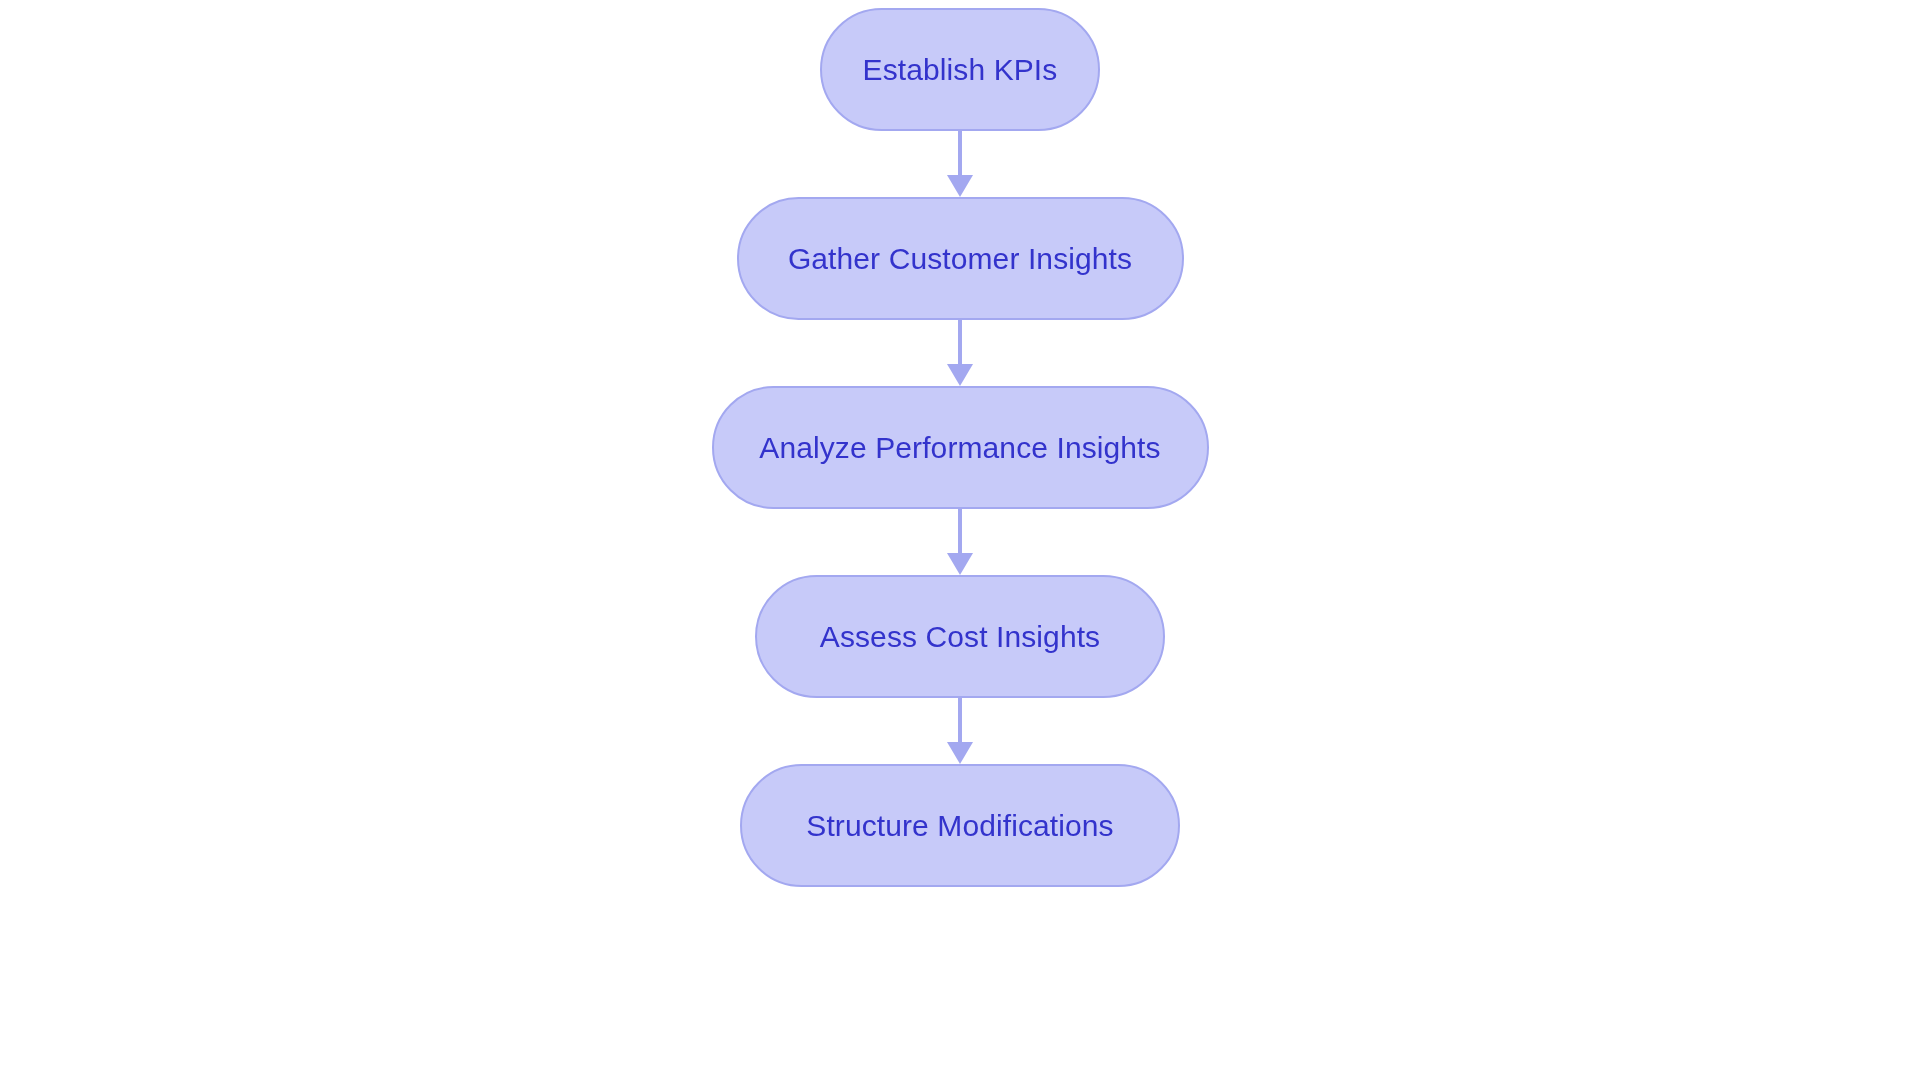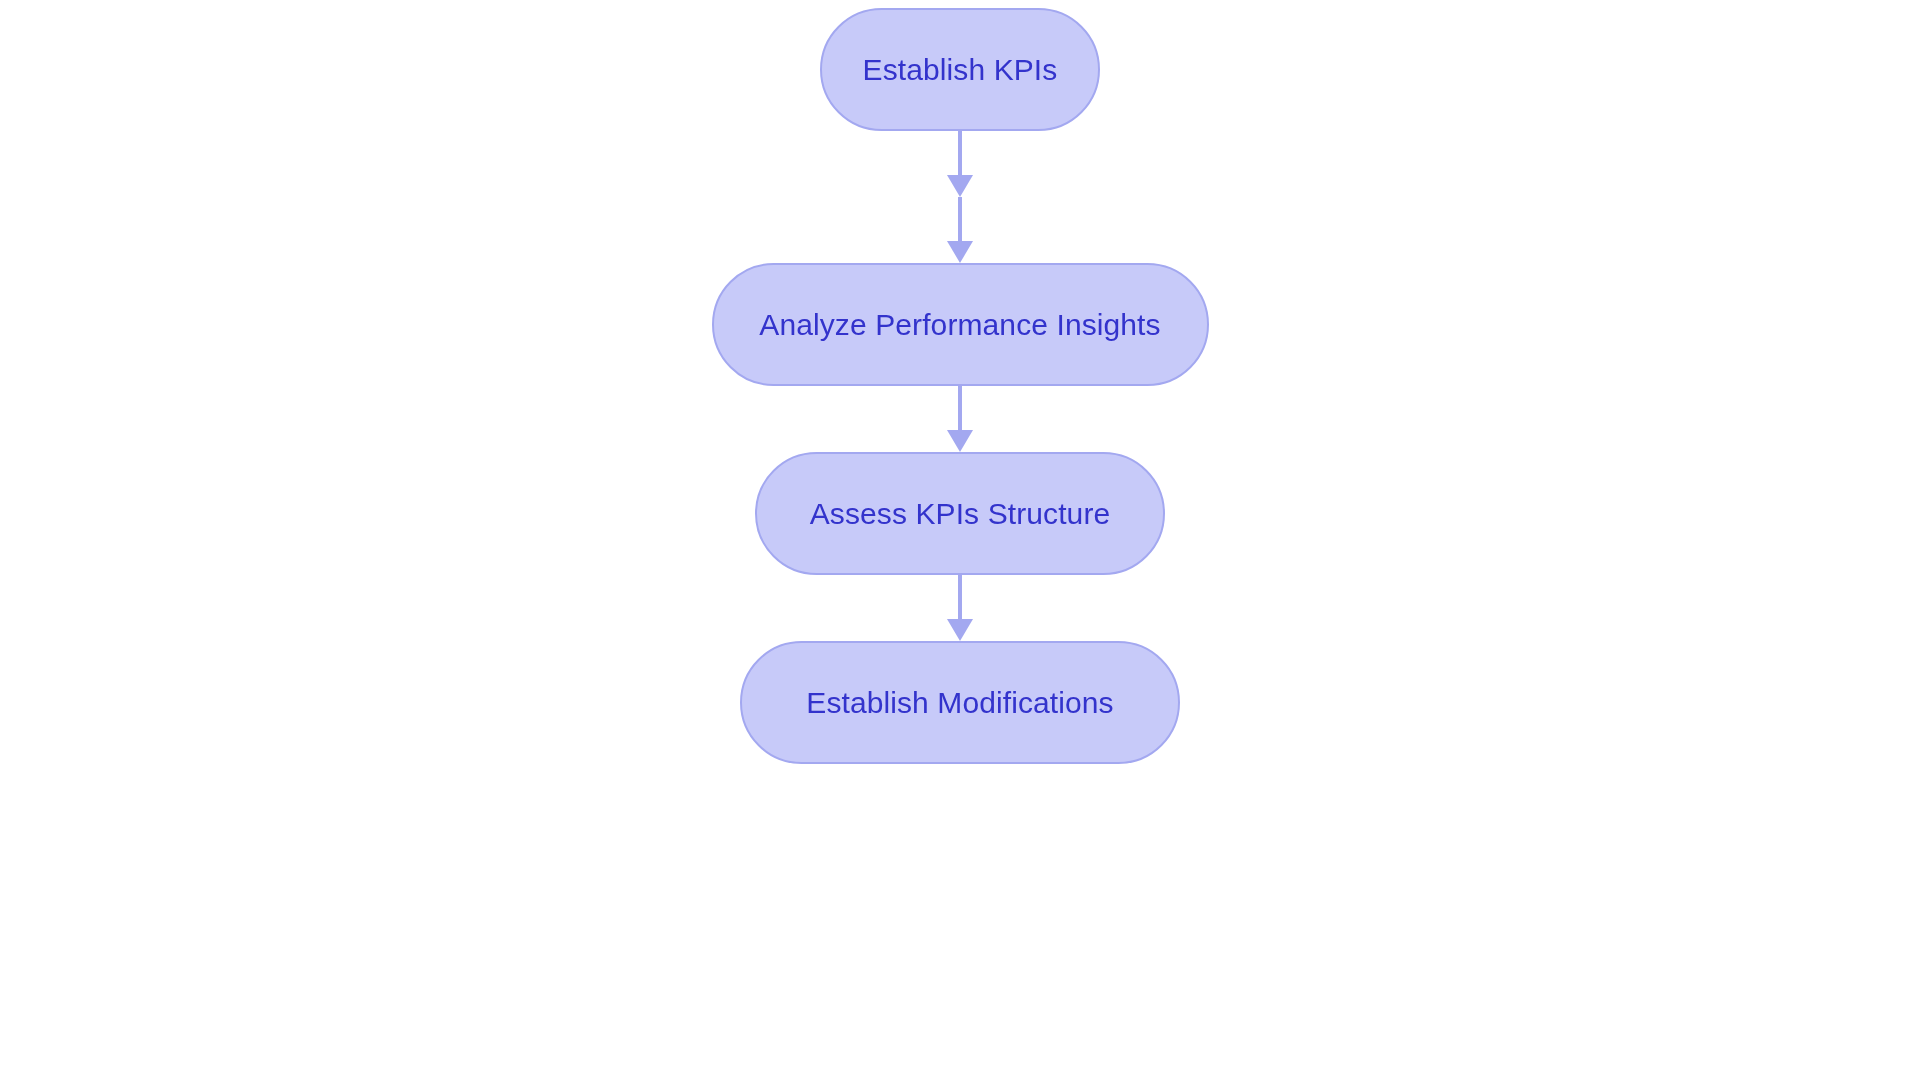--- a/index.html
+++ b/index.html
@@ -91,42 +91,45 @@
 
     <div class="node n0">
       <span class="node-label">Establish KPIs</span>
     </div>
 
     <div class="connector">
       <div class="stem"></div>
       <div class="head"></div>
     </div>
 
+    <div class="node n1">
+      <span class="node-label">Gather Customer Insights</span>
+    </div>
 
     <div class="connector">
       <div class="stem"></div>
       <div class="head"></div>
     </div>
 
     <div class="node n2">
       <span class="node-label">Analyze Performance Insights</span>
     </div>
 
     <div class="connector">
       <div class="stem"></div>
       <div class="head"></div>
     </div>
 
     <div class="node n3">
-      <span class="node-label">Assess KPIs Structure</span>
+      <span class="node-label">Assess Cost Insights</span>
     </div>
 
     <div class="connector">
       <div class="stem"></div>
       <div class="head"></div>
     </div>
 
     <div class="node n4">
-      <span class="node-label">Establish Modifications</span>
+      <span class="node-label">Structure Modifications</span>
     </div>
 
   </div>
 </div>
 
 </body></html>

